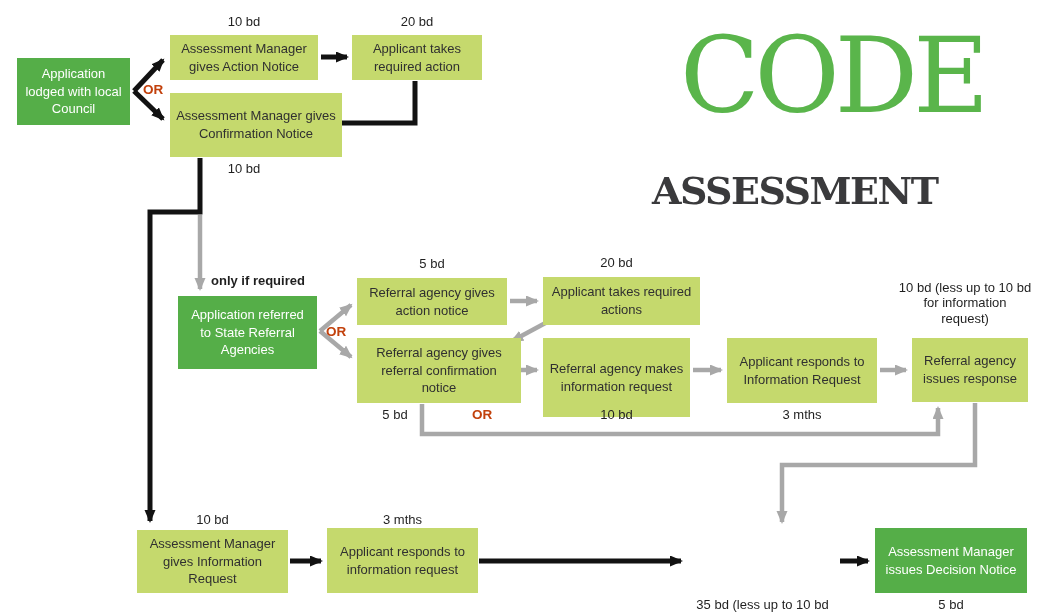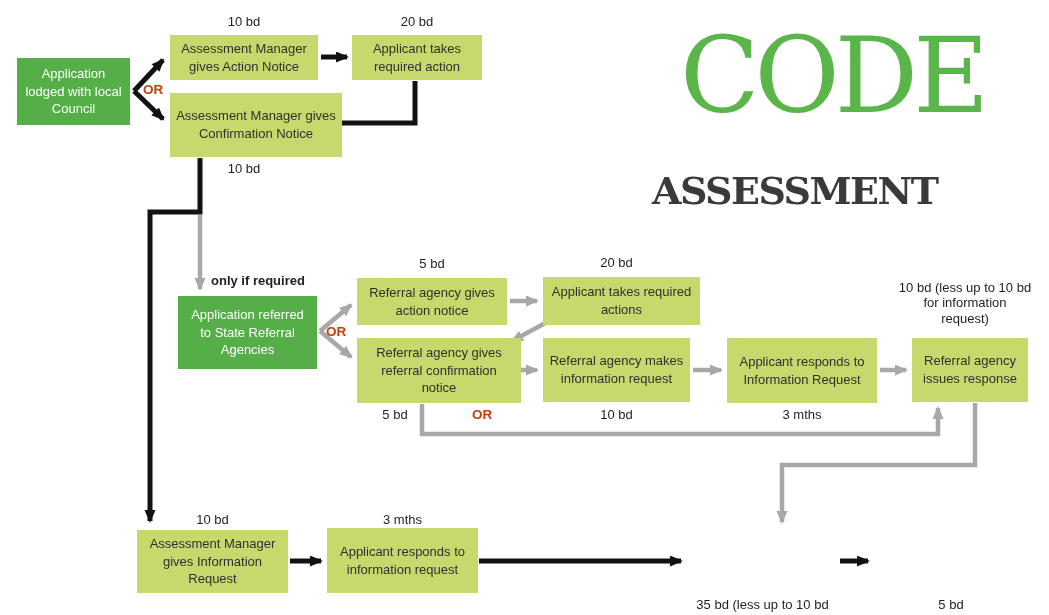--- a/index.html
+++ b/index.html
@@ -78,25 +78,26 @@
   <div class="title-sub">ASSESSMENT</div>
 
   <div class="node dark" style="left:17px;top:58px;width:113px;height:67px">Application lodged with local Council</div>
   <div class="node light" style="left:170px;top:35px;width:148px;height:45px">Assessment Manager gives Action Notice</div>
   <div class="node light" style="left:352px;top:35px;width:130px;height:45px">Applicant takes required action</div>
   <div class="node light" style="left:170px;top:93px;width:172px;height:64px">Assessment Manager gives Confirmation Notice</div>
   <div class="node dark" style="left:178px;top:296px;width:139px;height:73px">Application referred to State Referral Agencies</div>
   <div class="node light" style="left:357px;top:278px;width:150px;height:47px">Referral agency gives action notice</div>
   <div class="node light" style="left:543px;top:277px;width:157px;height:48px">Applicant takes required actions</div>
   <div class="node light" style="left:357px;top:338px;width:164px;height:65px">Referral agency gives referral confirmation notice</div>
-  <div class="node light" style="left:543px;top:338px;width:147px;height:64px">Referral agency makes information request</div>
+  <div class="node light" style="left:543px;top:338px;width:147px;height:79px">Referral agency makes information request</div>
   <div class="node light" style="left:727px;top:338px;width:150px;height:65px">Applicant responds to Information Request</div>
   <div class="node light" style="left:912px;top:338px;width:116px;height:64px">Referral agency issues response</div>
   <div class="node light" style="left:137px;top:530px;width:151px;height:63px">Assessment Manager gives Information Request</div>
   <div class="node light" style="left:327px;top:528px;width:151px;height:65px">Applicant responds to information request</div>
+  <div class="node dark" style="left:875px;top:528px;width:152px;height:65px">Assessment Manager issues Decision Notice</div>
 
   <div class="dur" style="left:170px;top:14px;width:148px">10 bd</div>
   <div class="dur" style="left:352px;top:14px;width:130px">20 bd</div>
   <div class="dur" style="left:170px;top:161px;width:148px">10 bd</div>
   <div class="dur" style="left:357px;top:256px;width:150px">5 bd</div>
   <div class="dur" style="left:543px;top:255px;width:147px">20 bd</div>
   <div class="dur" style="left:345px;top:407px;width:100px">5 bd</div>
   <div class="dur" style="left:543px;top:407px;width:147px">10 bd</div>
   <div class="dur" style="left:727px;top:407px;width:150px">3 mths</div>
   <div class="dur" style="left:898px;top:280px;width:134px">10 bd (less up to 10 bd for information request)</div>

